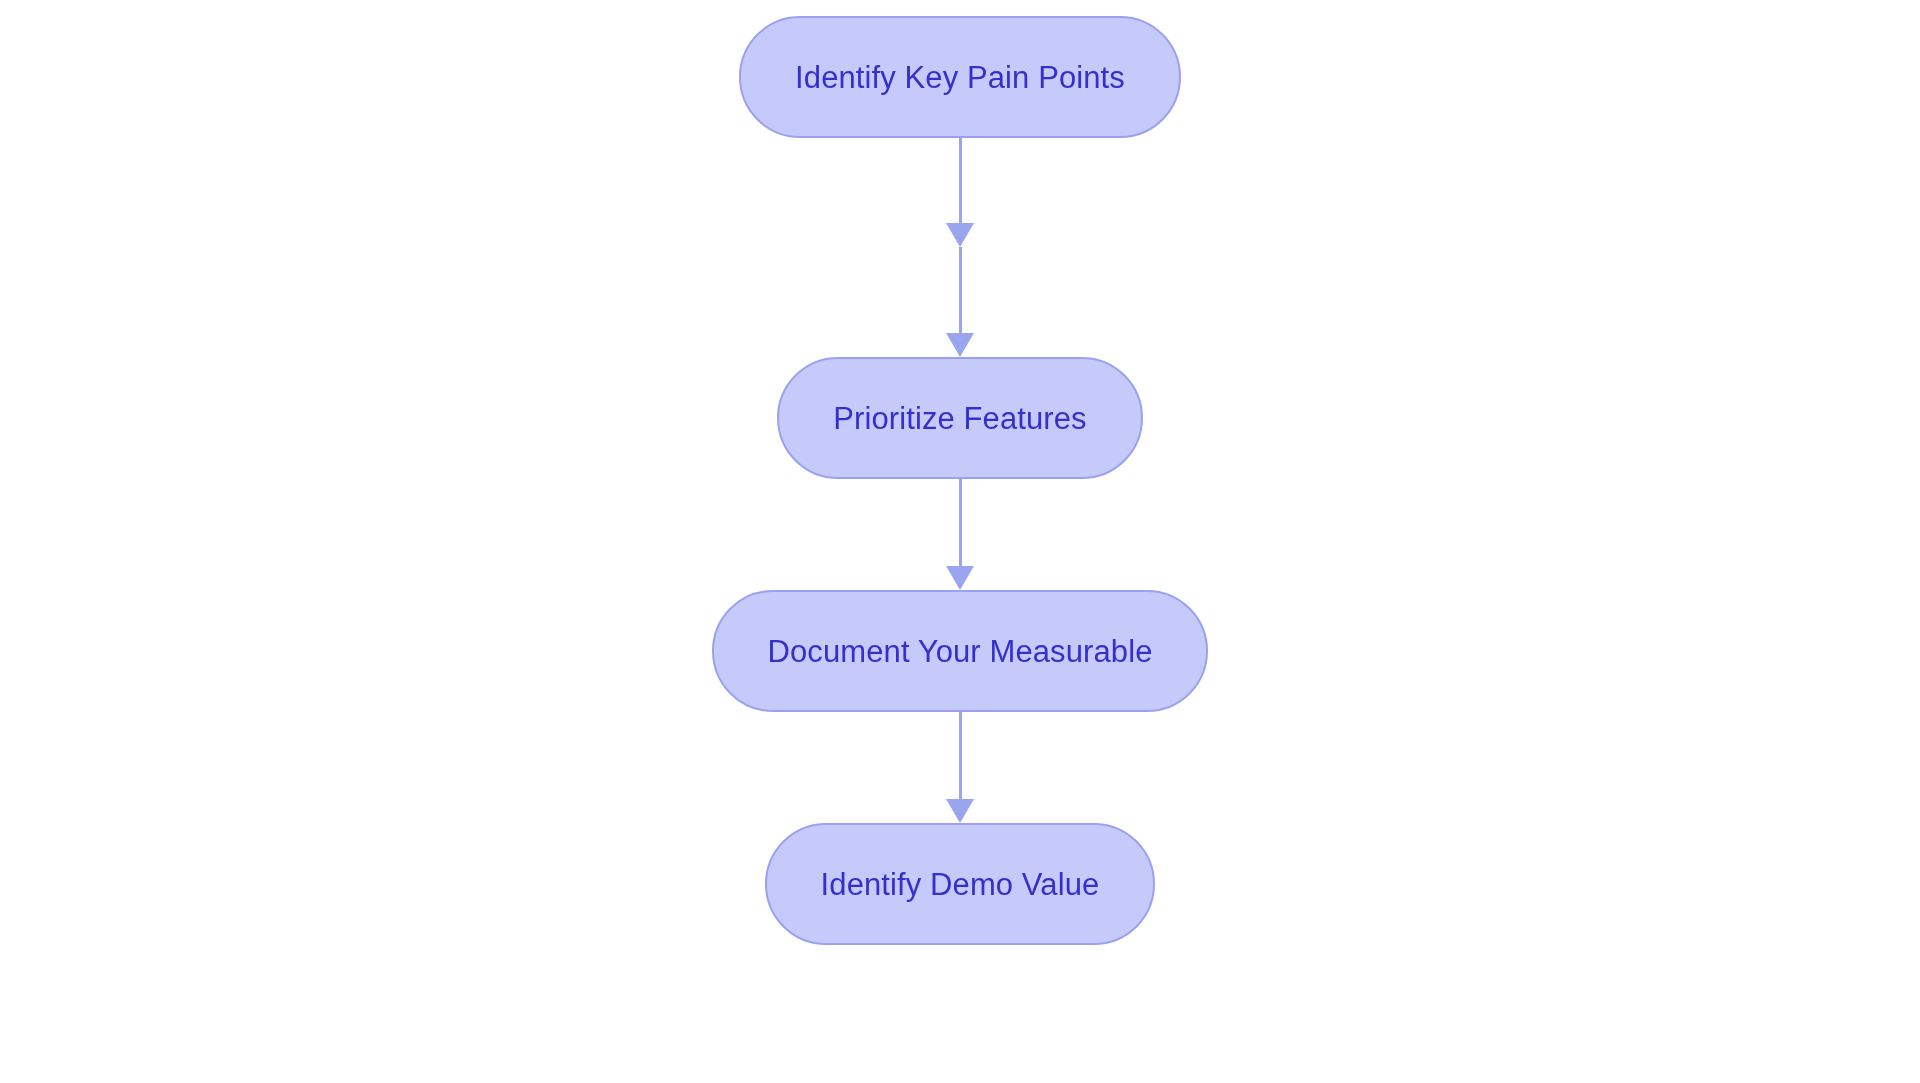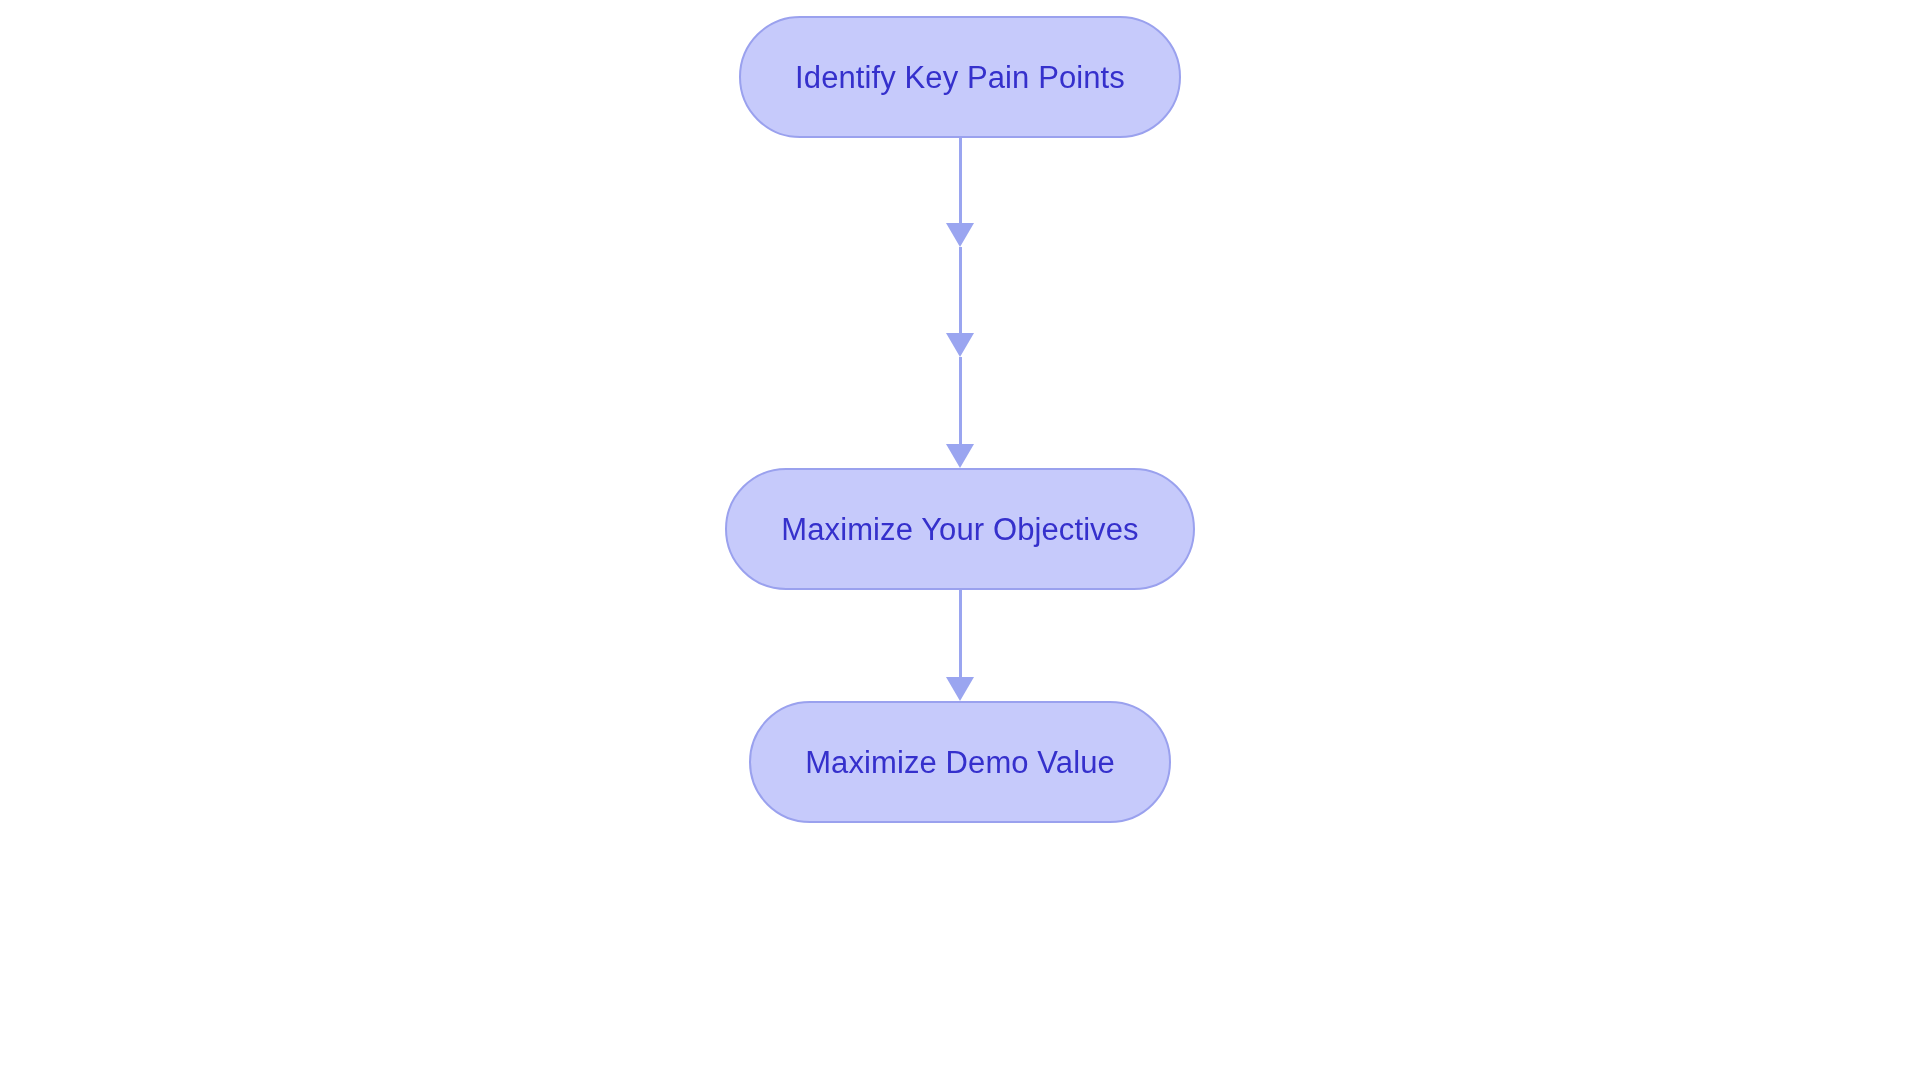--- a/index.html
+++ b/index.html
@@ -104,33 +104,36 @@
       <div class="connector-line"></div>
       <div class="connector-arrowhead"></div>
     </div>
 
 
     <div class="connector gap-2">
       <div class="connector-line"></div>
       <div class="connector-arrowhead"></div>
     </div>
 
+    <div class="node">
+      <span class="node-label">Prioritize Features</span>
+    </div>
 
     <div class="connector gap-3">
       <div class="connector-line"></div>
       <div class="connector-arrowhead"></div>
     </div>
 
     <div class="node">
-      <span class="node-label">Maximize Your Objectives</span>
+      <span class="node-label">Document Your Measurable</span>
     </div>
 
     <div class="connector gap-4">
       <div class="connector-line"></div>
       <div class="connector-arrowhead"></div>
     </div>
 
     <div class="node">
-      <span class="node-label">Maximize Demo Value</span>
+      <span class="node-label">Identify Demo Value</span>
     </div>
 
   </div>
 </div>
 
 </body></html>

